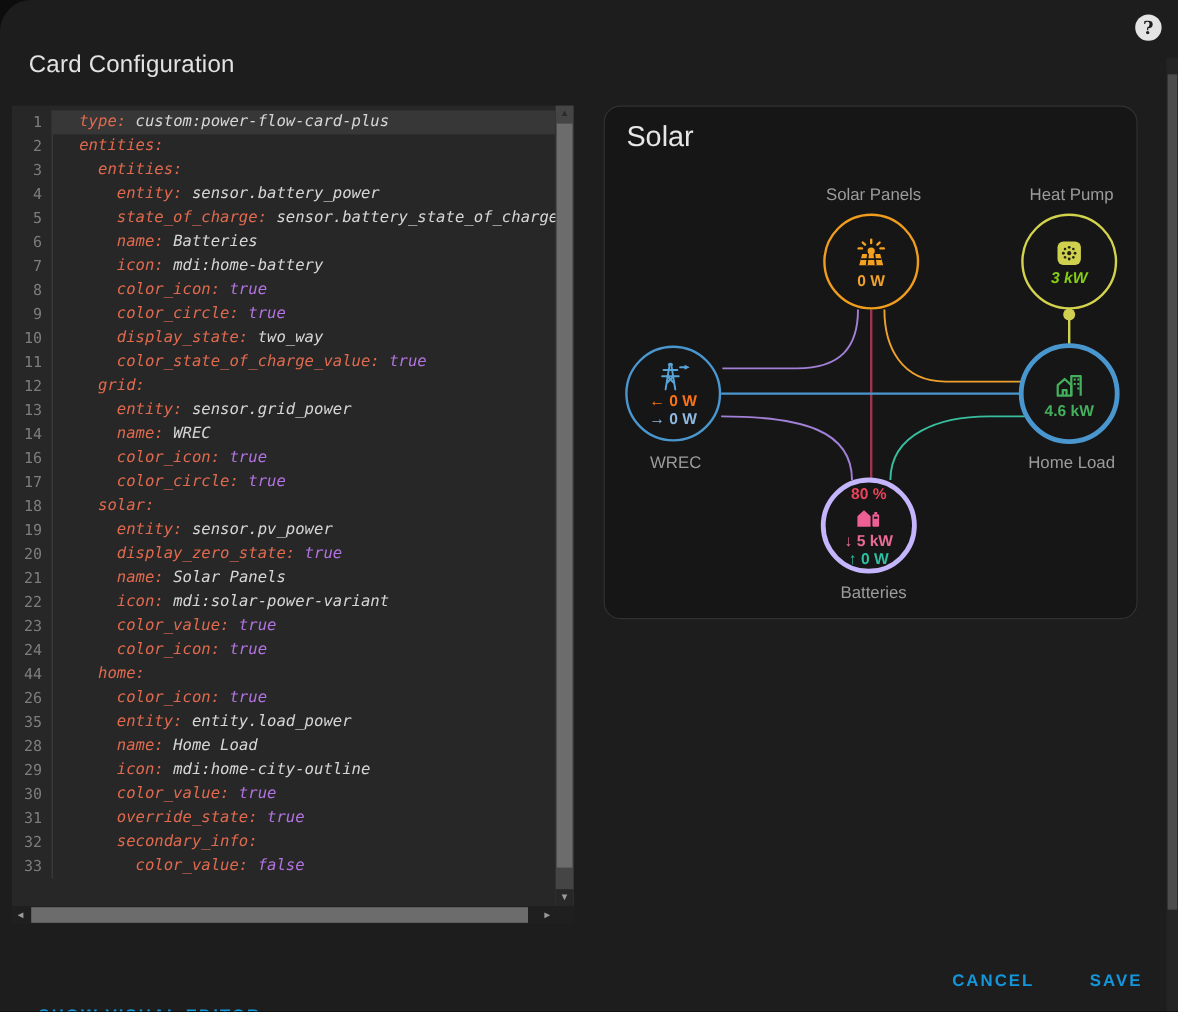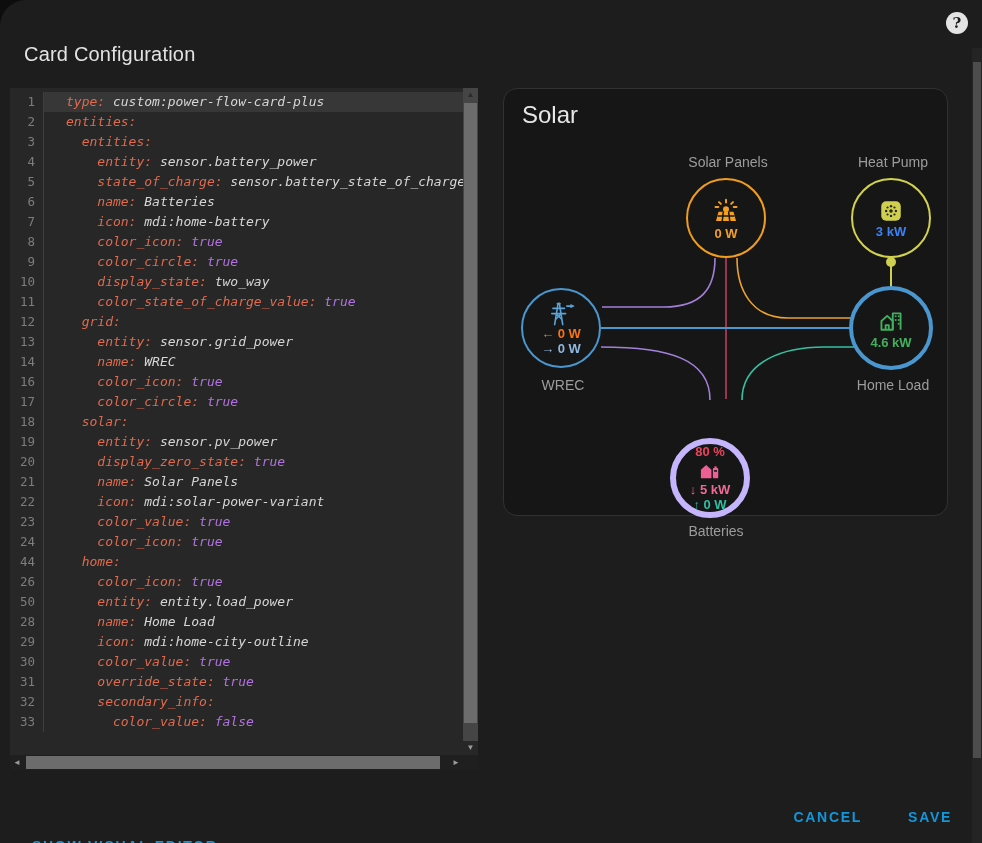--- a/index.html
+++ b/index.html
@@ -46,23 +46,23 @@
   .node { position:absolute; width:80px; height:80px; border-radius:50%; background:#161616;
           display:flex; flex-direction:column; align-items:center; justify-content:center; cursor:pointer; }
   .node .nlabel { position:absolute; left:-40px; width:160px; text-align:center; color:#9c9c9c; font-size:14px; font-weight:400; }
   .lbl-top { top:-26px; } .lbl-bottom { bottom:-27px; }
   .nstate { font-size:13px; font-weight:bold; line-height:15px; }
 
   .node.solar   { left:182px; top:89px;  border:2px solid #f09d1e; }
   .node.heat    { left:347px; top:89px;  border:2px solid #d2d24d; }
   .node.grid    { left:17px;  top:199px; border:2px solid #4a97cf; }
   .node.home    { left:345px; top:197px; width:84px; height:84px; border:4px solid #4a97cf; }
-  .node.battery { left:166px; top:309px; border:6px solid #c4b5fd;margin-top:40px; }
-
-  .c-solar { color:#f0a02c; } .c-heat { color:#3b82f6; }
+  .node.battery { left:180px; top:309px; border:4px solid #c4b5fd; }
+
+  .c-solar { color:#f0a02c; } .c-heat { color:#84cc16;font-style:italic; }
   .c-gridout { color:#f97316; } .c-gridin { color:#8fb8e0; }
   .c-home { color:#42b05c; }
   .c-soc { color:#e8435c; } .c-batin { color:#ed6a96; } .c-batout { color:#2ebfa0; }
 
   
   .footer { position:absolute; left:0; right:0; bottom:0; height:58px; }
   .txtbtn { background:none; border:none; color:#1496da; font-size:14px; font-weight:bold;
             letter-spacing:1.7px; cursor:pointer; font-family:"Liberation Sans",sans-serif; }
   .btn-left { position:absolute; left:32px; top:24px;margin-top:29px; }
   .btn-cancel { position:absolute; right:120px; top:24px; }
@@ -104,21 +104,21 @@
         <div class="row"><span class="ln">17</span><span class="code"><span class="k">    color_circle:</span><span class="b"> true</span></span></div>
         <div class="row"><span class="ln">18</span><span class="code"><span class="k">  solar:</span></span></div>
         <div class="row"><span class="ln">19</span><span class="code"><span class="k">    entity:</span><span class="v"> sensor.pv_power</span></span></div>
         <div class="row"><span class="ln">20</span><span class="code"><span class="k">    display_zero_state:</span><span class="b"> true</span></span></div>
         <div class="row"><span class="ln">21</span><span class="code"><span class="k">    name:</span><span class="v"> Solar Panels</span></span></div>
         <div class="row"><span class="ln">22</span><span class="code"><span class="k">    icon:</span><span class="v"> mdi:solar-power-variant</span></span></div>
         <div class="row"><span class="ln">23</span><span class="code"><span class="k">    color_value:</span><span class="b"> true</span></span></div>
         <div class="row"><span class="ln">24</span><span class="code"><span class="k">    color_icon:</span><span class="b"> true</span></span></div>
         <div class="row"><span class="ln">44</span><span class="code"><span class="k">  home:</span></span></div>
         <div class="row"><span class="ln">26</span><span class="code"><span class="k">    color_icon:</span><span class="b"> true</span></span></div>
-        <div class="row"><span class="ln">50</span><span class="code"><span class="k">    entity:</span><span class="v"> entity.load_power</span></span></div>
+        <div class="row"><span class="ln">35</span><span class="code"><span class="k">    entity:</span><span class="v"> entity.load_power</span></span></div>
         <div class="row"><span class="ln">28</span><span class="code"><span class="k">    name:</span><span class="v"> Home Load</span></span></div>
         <div class="row"><span class="ln">29</span><span class="code"><span class="k">    icon:</span><span class="v"> mdi:home-city-outline</span></span></div>
         <div class="row"><span class="ln">30</span><span class="code"><span class="k">    color_value:</span><span class="b"> true</span></span></div>
         <div class="row"><span class="ln">31</span><span class="code"><span class="k">    override_state:</span><span class="b"> true</span></span></div>
         <div class="row"><span class="ln">32</span><span class="code"><span class="k">    secondary_info:</span></span></div>
         <div class="row"><span class="ln">33</span><span class="code"><span class="k">      color_value:</span><span class="b"> false</span></span></div>
       </div>
     <div class="vscroll">
       <div class="arr up">▲</div>
       <div class="vthumb"></div>

